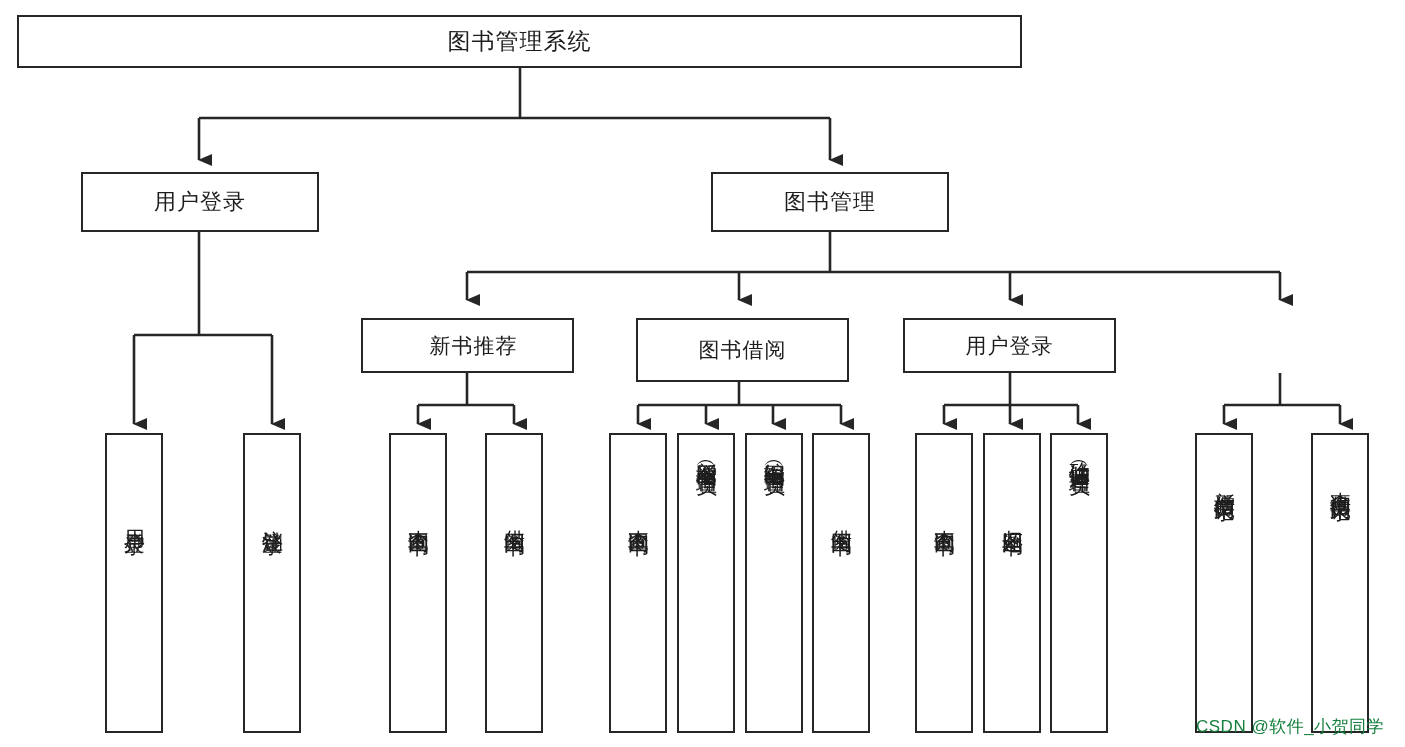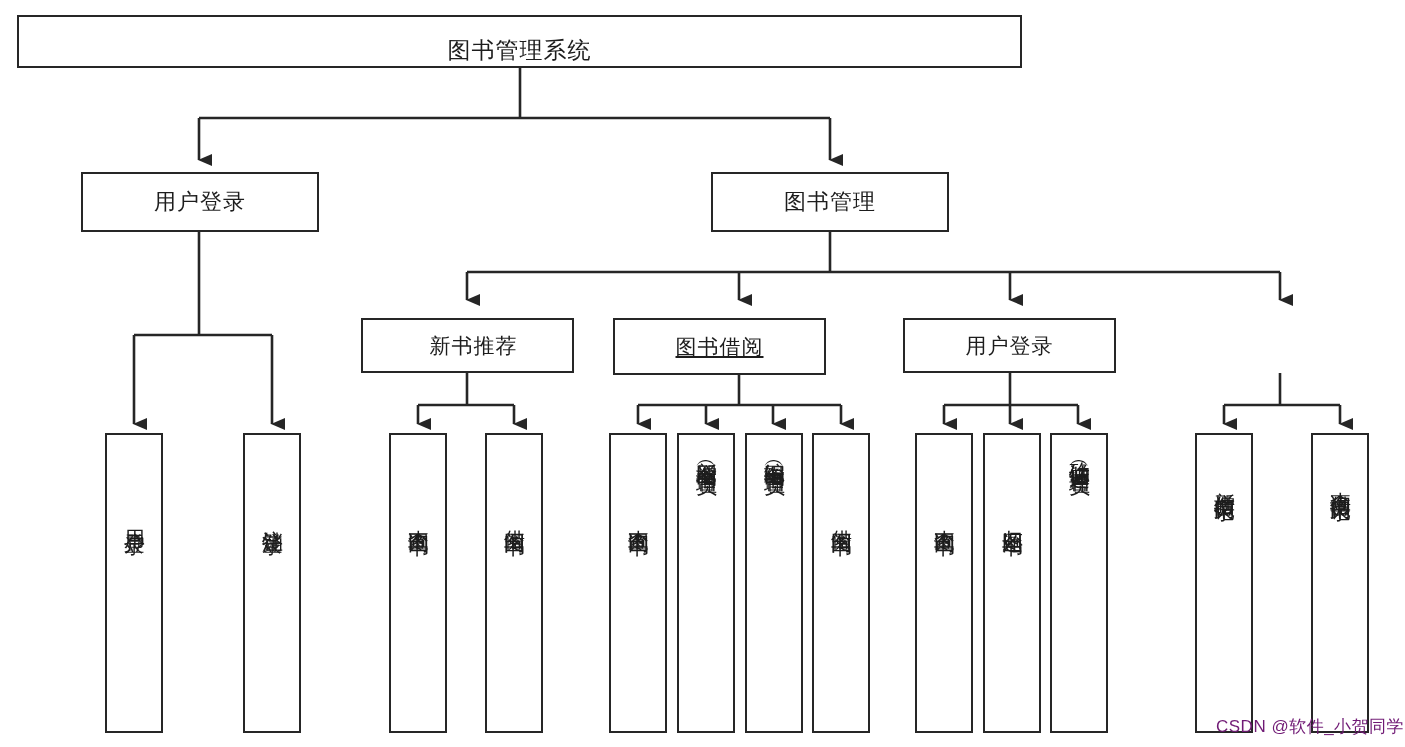--- a/index.html
+++ b/index.html
@@ -59,25 +59,24 @@
     writing-mode: vertical-rl;
     text-orientation: upright;
     line-height: 1.18;
     letter-spacing: 2px;
     white-space: nowrap;
     display: block;
   }
   .watermark {
     position: absolute;
     font-size: 17px;
-    color: #701a75;
+    color: #15803d;
     white-space: nowrap;
     letter-spacing: 0.5px;
     font-family: "Liberation Sans", "DejaVu Sans", sans-serif;
-    margin-left: 20px;
   }
 </style>
 </head>
 <body>
 
 <div id="diagram-root">
 
   <svg id="edge-layer" viewBox="0 0 1405 747" width="1405" height="747" xmlns="http://www.w3.org/2000/svg">
     <defs>
       <marker id="arrow" viewBox="0 0 12 14" refX="6" refY="13" markerWidth="12" markerHeight="14" orient="auto-start-reverse" markerUnits="userSpaceOnUse">
@@ -121,35 +120,35 @@
       <path d="M1010,405 L1010,424" marker-end="url(#arrow)"></path>
       <path d="M1078,405 L1078,424" marker-end="url(#arrow)"></path>
 
       <path d="M1280,373 L1280,405"></path>
       <path d="M1224,405 L1340,405"></path>
       <path d="M1224,405 L1224,424" marker-end="url(#arrow)"></path>
       <path d="M1340,405 L1340,424" marker-end="url(#arrow)"></path>
     </g>
   </svg>
 
-  <div class="node node-root" style="left:17px; top:15px; width:1005px; height:53px;align-items:flex-end;">
+  <div class="node node-root" style="left:17px; top:15px; width:1005px; height:53px;">
     <span>图书管理系统</span>
   </div>
 
   <div class="node node-l1" style="left:81px; top:172px; width:238px; height:60px;">
     <span>用户登录</span>
   </div>
   <div class="node node-l1" style="left:711px; top:172px; width:238px; height:60px;text-align:center;">
     <span>图书管理</span>
   </div>
 
   <div class="node node-l2" style="left:361px; top:318px; width:213px; height:55px;padding-left:12px;">
     <span>新书推荐</span>
   </div>
-  <div class="node node-l2" style="left:613px; top:318px; width:213px; height:57px;text-decoration:underline;">
+  <div class="node node-l2" style="left:636px; top:318px; width:213px; height:64px;">
     <span>图书借阅</span>
   </div>
   <div class="node node-l2" style="left:903px; top:318px; width:213px; height:55px;">
     <span>用户登录</span>
   </div>
 
   <div class="node node-leaf" style="left:105px; top:433px; width:58px; height:300px; padding-top:78px;">
     <span class="vtext">用户登录</span>
   </div>
   <div class="node node-leaf" style="left:243px; top:433px; width:58px; height:300px; padding-top:78px;">

